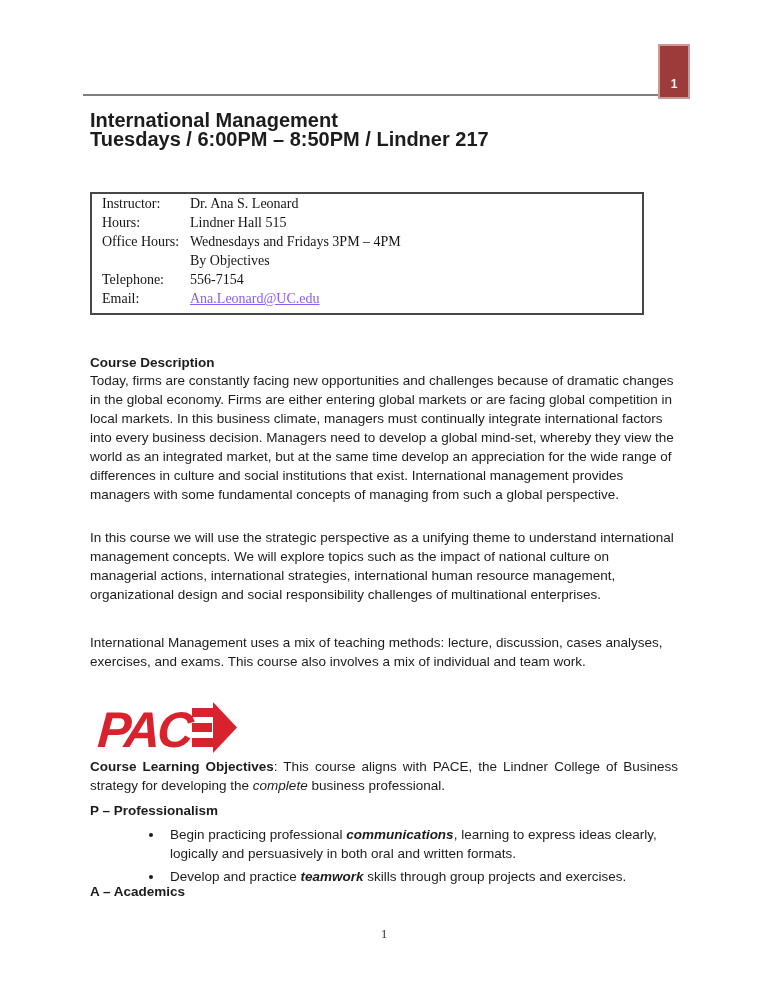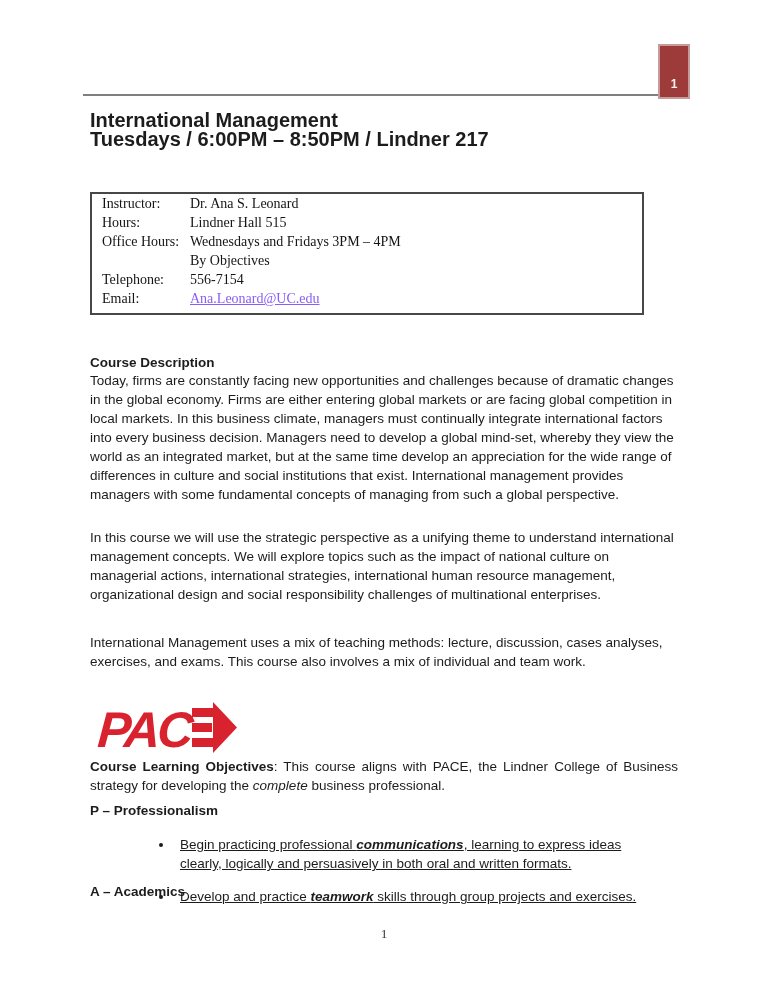--- a/index.html
+++ b/index.html
@@ -75,21 +75,21 @@
     width: 588px;
     font-size: 13.5px;
     line-height: 19px;
   }
   .section-heading { font-weight: bold; }
   .justify { text-align: justify; }
   .obj-heading { font-weight: bold; }
   .emph { font-weight: bold; font-style: italic; }
   .ital { font-style: italic; }
   ul.obj-bullets { margin: 0; padding-left: 70px; }
-  ul.obj-bullets li { margin: 14px; padding-left: 6px; text-decoration: underline; }
+  ul.obj-bullets li { margin: 4px; padding-left: 6px; }
   
   .pace-logo { position: absolute; left: 96px; top: 699px; width: 142px; height: 60px; }
   
   .page-footer {
     position: absolute;
     top: 926px;
     left: 90px;
     width: 588px;
     text-align: center;
     font-family: "Liberation Serif", serif;

